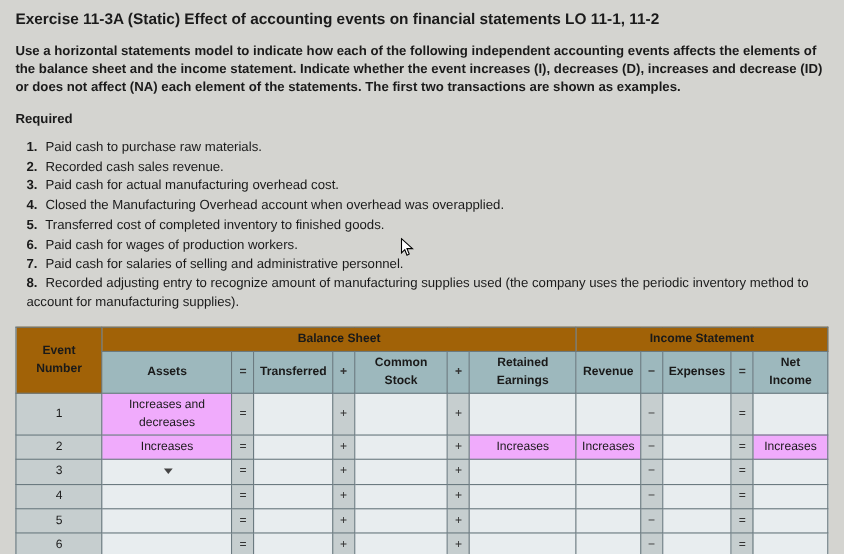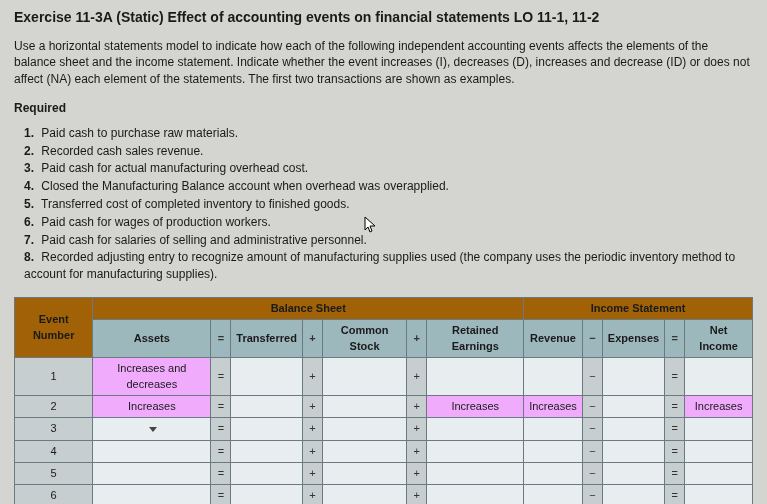--- a/index.html
+++ b/index.html
@@ -6,21 +6,21 @@
     body {
       font-family: Arial, Helvetica, sans-serif;
       font-size: 12px;
       color: #1a1a1a;
       background: #d4d4d0;
       width: 767px;
       padding: 8px 14px 0 14px;
       line-height: 1.4;
     }
     .title { font-size: 14px; font-weight: bold; margin-bottom: 10px; }
-    .instructions { margin-bottom: 12px; }
+    .instructions { margin-bottom: 12px; font-weight: bold; }
     .required-label { font-weight: bold; margin-bottom: 8px; }
     .req-list { list-style: none; padding-left: 10px; }
     .req-list li { margin-bottom: 1px; }
     .req-list .num { font-weight: bold; display: inline-block; min-width: 14px; }
     .cursor {
       position: absolute;
       left: 364px; top: 216px;
       pointer-events: none;
     }
     .cursor svg { display: block; }
@@ -67,21 +67,21 @@
 <div class="title">Exercise 11-3A (Static) Effect of accounting events on financial statements LO 11-1, 11-2</div>
 
 <p class="instructions">Use a horizontal statements model to indicate how each of the following independent accounting events affects the elements of the balance sheet and the income statement. Indicate whether the event increases (I), decreases (D), increases and decrease (ID) or does not affect (NA) each element of the statements. The first two transactions are shown as examples.</p>
 
 <p class="required-label">Required</p>
 
 <ol class="req-list" id="req-list">
     <li><span class="num">1.</span><span> Paid cash to purchase raw materials.</span></li>
     <li><span class="num">2.</span><span> Recorded cash sales revenue.</span></li>
     <li><span class="num">3.</span><span> Paid cash for actual manufacturing overhead cost.</span></li>
-    <li><span class="num">4.</span><span> Closed the Manufacturing Balance account when overhead was overapplied.</span></li>
+    <li><span class="num">4.</span><span> Closed the Manufacturing Overhead account when overhead was overapplied.</span></li>
     <li><span class="num">5.</span><span> Transferred cost of completed inventory to finished goods.</span></li>
     <li><span class="num">6.</span><span> Paid cash for wages of production workers.</span></li>
     <li><span class="num">7.</span><span> Paid cash for salaries of selling and administrative personnel.</span></li>
     <li><span class="num">8.</span><span> Recorded adjusting entry to recognize amount of manufacturing supplies used (the company uses the periodic inventory method to account for manufacturing supplies).</span></li>
   </ol>
 
 <div class="cursor">
   <svg width="14" height="18" viewBox="0 0 14 18">
     <path d="M1 1 L1 14 L4 11 L6 16 L8 15 L6 10 L11 10 Z" fill="#fff" stroke="#000" stroke-width="1"></path>
   </svg>

